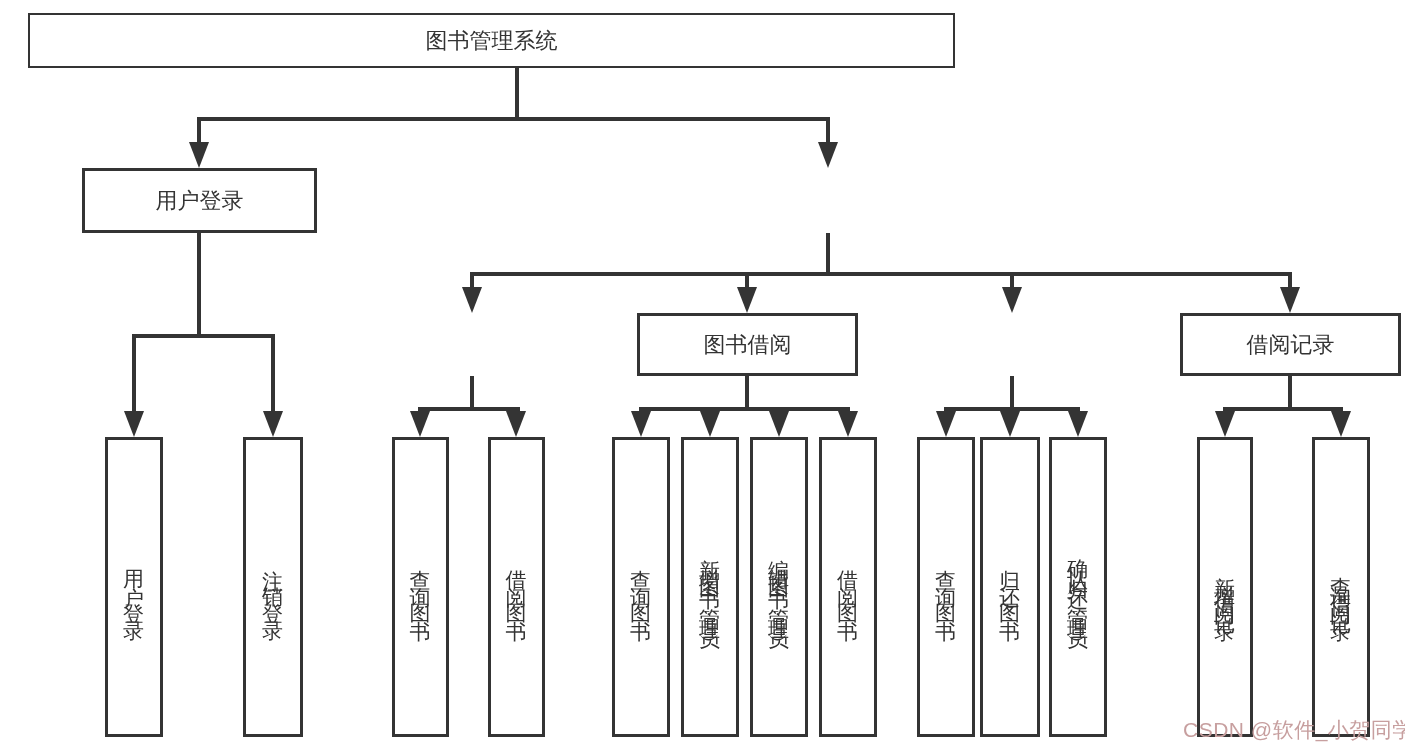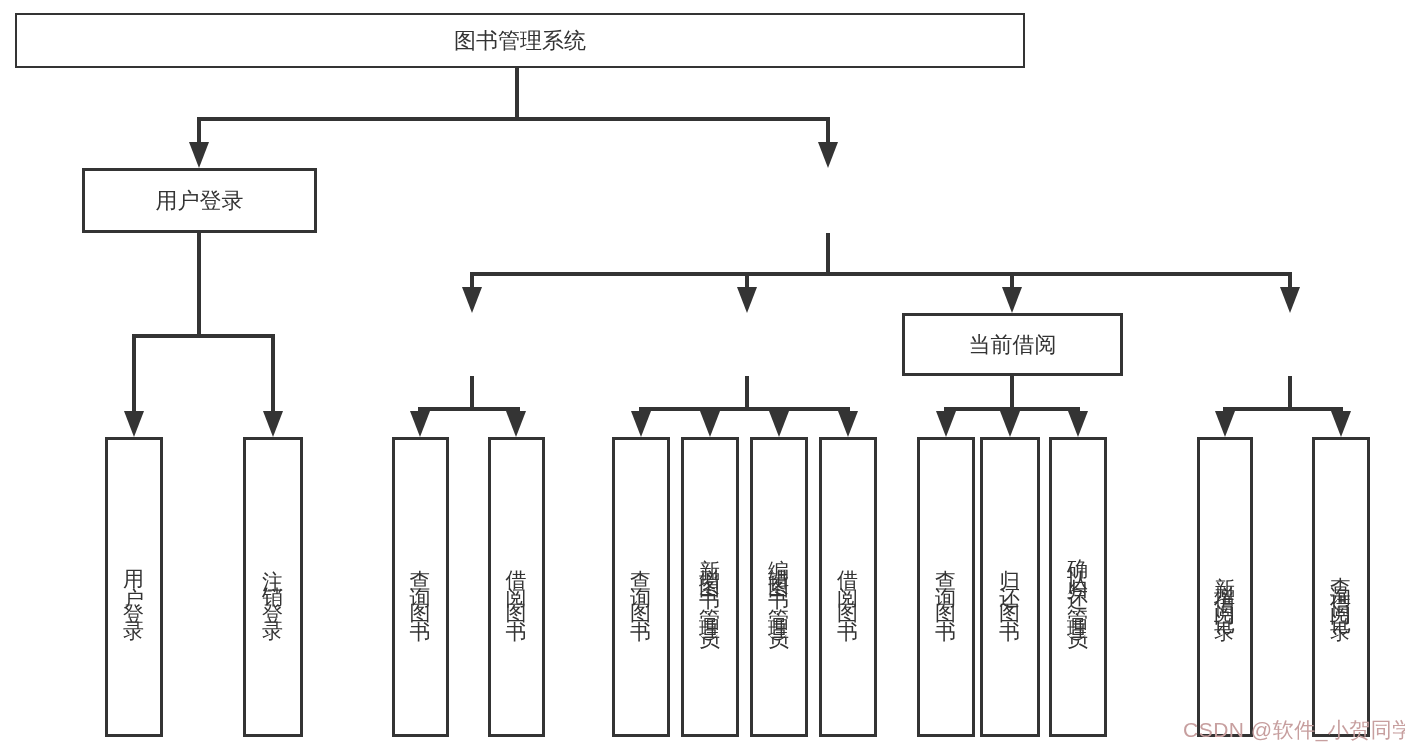--- a/index.html
+++ b/index.html
@@ -30,21 +30,21 @@
   .watermark{
     position:absolute;left:1183px;top:716px;z-index:5;
     font-size:21px;color:#c79f9f;letter-spacing:0.5px;white-space:nowrap;
   }
 </style>
 </head>
 <body>
 
 <div class="stage">
 
-  <div class="box root" style="left:15px;top:13px;width:1010px;height:55px;">
+  <div class="box root" style="left:28px;top:13px;width:927px;height:55px;">
     <span>图书管理系统</span>
   </div>
 
   <div class="line" style="left:515px;top:68px;width:4px;height:49px;"></div>
   <div class="line" style="left:197px;top:117px;width:633px;height:4px;"></div>
   <div class="line" style="left:197px;top:117px;width:4px;height:27px;"></div>
   <div class="arrow" style="left:189px;top:142px;"></div>
   <div class="line" style="left:826px;top:117px;width:4px;height:27px;"></div>
   <div class="arrow" style="left:818px;top:142px;"></div>
 
@@ -63,22 +63,25 @@
   <div class="line" style="left:470px;top:272px;width:822px;height:4px;"></div>
   <div class="line" style="left:470px;top:272px;width:4px;height:17px;"></div>
   <div class="arrow" style="left:462px;top:287px;"></div>
   <div class="line" style="left:745px;top:272px;width:4px;height:17px;"></div>
   <div class="arrow" style="left:737px;top:287px;"></div>
   <div class="line" style="left:1010px;top:272px;width:4px;height:17px;"></div>
   <div class="arrow" style="left:1002px;top:287px;"></div>
   <div class="line" style="left:1288px;top:272px;width:4px;height:17px;"></div>
   <div class="arrow" style="left:1280px;top:287px;"></div>
 
-  <div class="box" style="left:902px;top:313px;width:221px;height:63px;">
-    <span>当前借阅</span>
+  <div class="box" style="left:637px;top:313px;width:221px;height:63px;">
+    <span>图书借阅</span>
+  </div>
+  <div class="box" style="left:1180px;top:313px;width:221px;height:63px;">
+    <span>借阅记录</span>
   </div>
 
   <div class="line" style="left:470px;top:376px;width:4px;height:31px;"></div>
   <div class="line" style="left:418px;top:407px;width:102px;height:4px;"></div>
   <div class="line" style="left:418px;top:407px;width:4px;height:8px;"></div>
   <div class="arrow" style="left:410px;top:411px;"></div>
   <div class="line" style="left:514px;top:407px;width:4px;height:8px;"></div>
   <div class="arrow" style="left:506px;top:411px;"></div>
 
   <div class="line" style="left:745px;top:376px;width:4px;height:31px;"></div>

